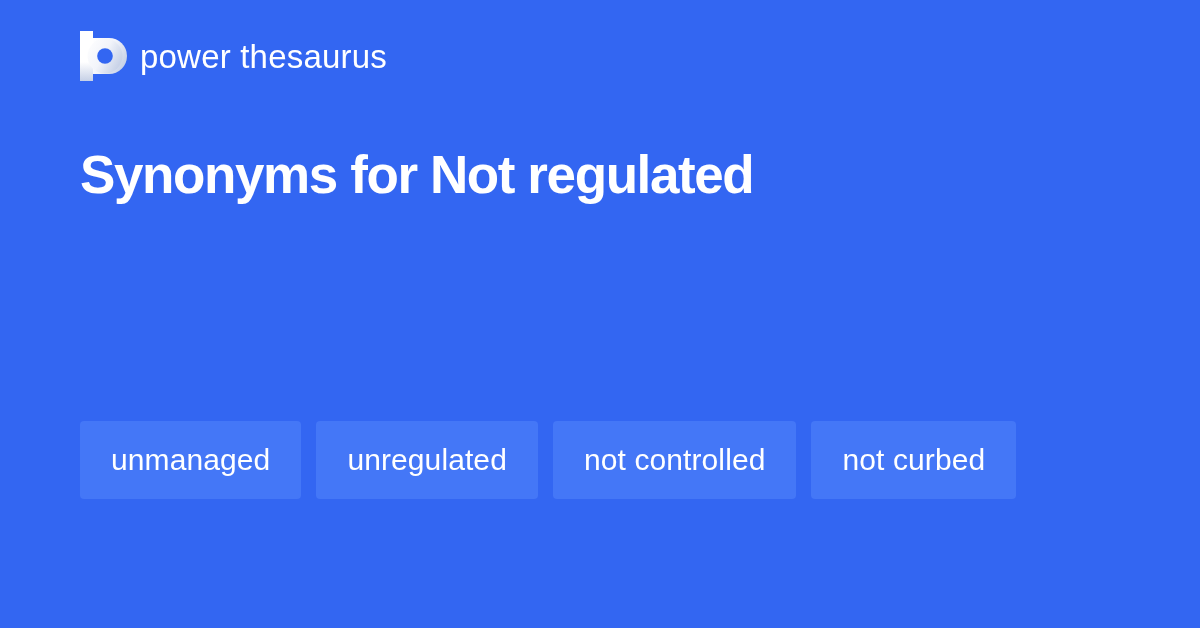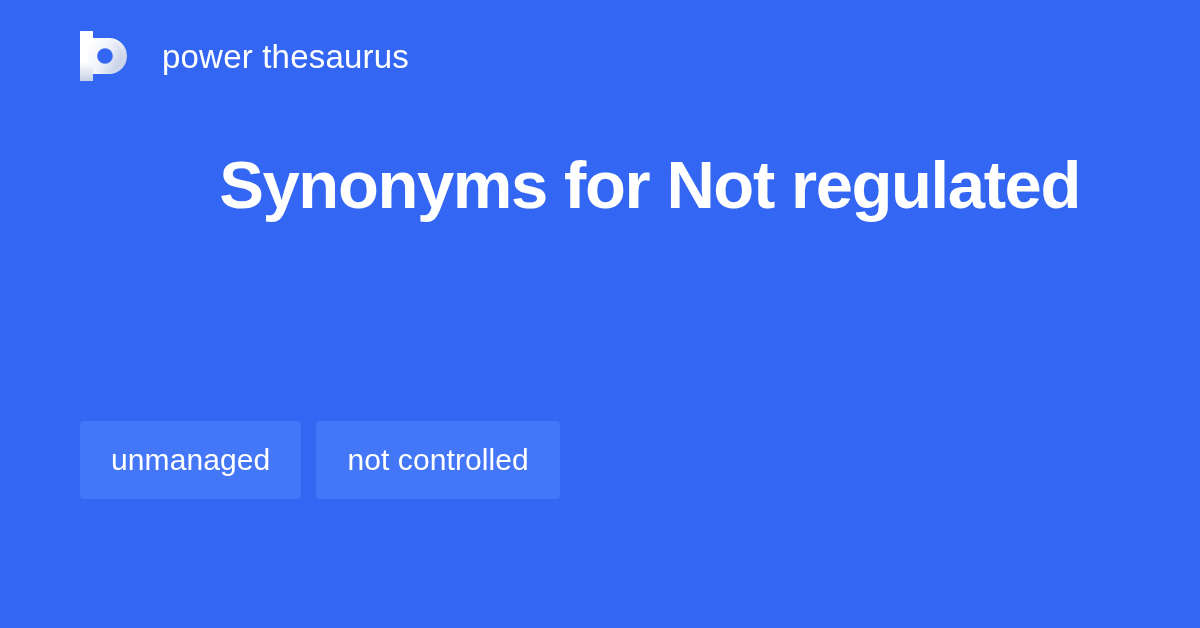--- a/index.html
+++ b/index.html
@@ -35,42 +35,41 @@
   }
 
   #brand-mark {
     width:48px;
     height:50px;
     display:block;
     flex:0 0 auto;
   }
 
   #brand-name {
-    margin-left:34px;
+    margin-left:12px;
     font-size:33px;
     font-weight:400;
     line-height:1;
     color:#FFFFFF;
     letter-spacing:0.2px;
     white-space:nowrap;
   }
 
   
   #headline {
     position:absolute;
     left:80px;
     top:138px;
     width:1000px;
-    font-size:67px;
+    font-size:53px;
     font-weight:700;
     line-height:1.39;
     color:#FFFFFF;
     letter-spacing:-1.4px;
     white-space:pre-line;
-    text-align:right;
   }
 
   
   #chips {
     position:absolute;
     left:80px;
     top:421px;
     width:1060px;
     display:flex;
     flex-wrap:wrap;
@@ -122,16 +121,18 @@
       <circle cx="25" cy="25" r="7.8" fill="#3366F2"></circle>
     </svg>
 
     <span id="brand-name">power thesaurus</span>
   </div>
 
   <h1 id="headline">Synonyms for Not regulated</h1>
 
   <div id="chips">
     <span class="chip">unmanaged</span>
+    <span class="chip">unregulated</span>
     <span class="chip">not controlled</span>
+    <span class="chip">not curbed</span>
   </div>
 
 </div>
 
 </body></html>

